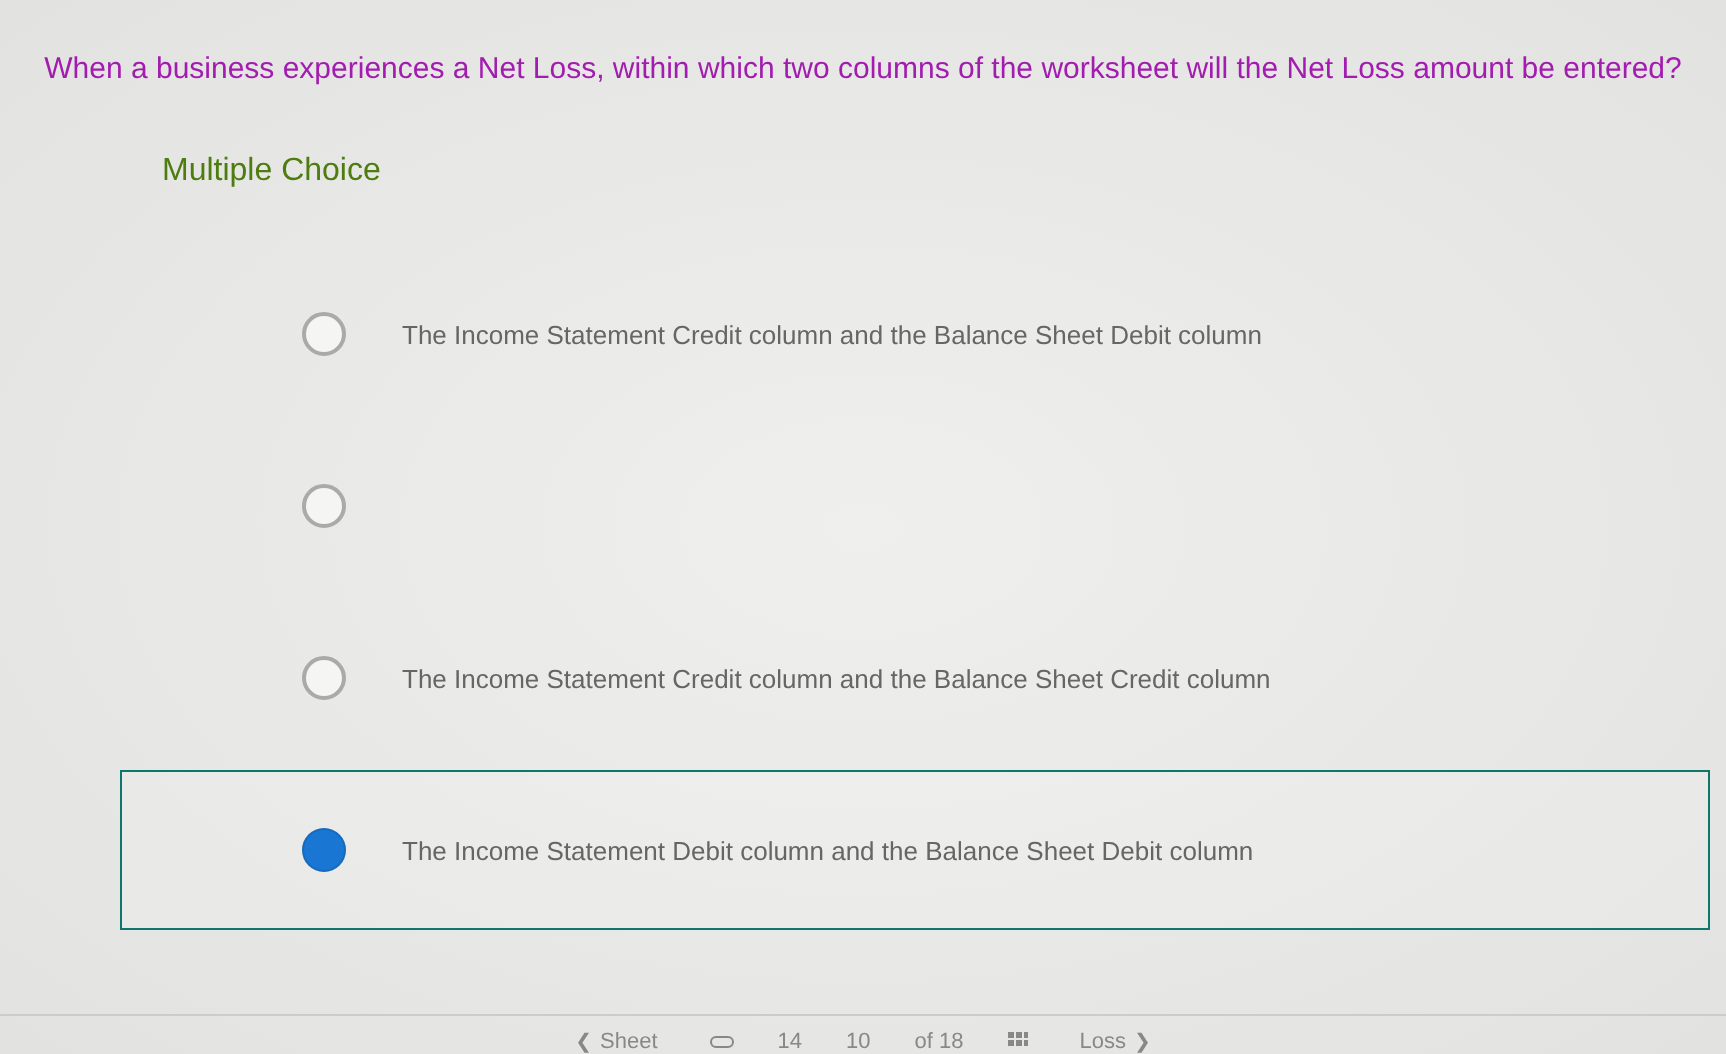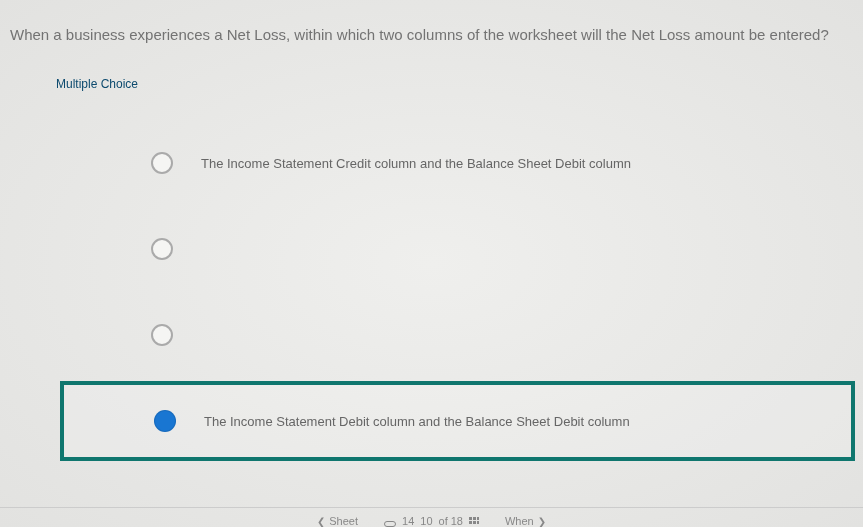--- a/index.html
+++ b/index.html
@@ -8,41 +8,42 @@
     font-family: Arial, Helvetica, sans-serif;
     background: #e8e8e6;
     background-image: radial-gradient(ellipse at center, #efefed 0%, #e2e2e0 100%);
     color: #333;
     overflow: hidden;
     position: relative;
   }
   .question-area { padding: 24px 10px 0 10px; }
   .question-text {
     font-size: 15px;
-    color: #737373;
+    color: #a21caf;
     line-height: 1.4;
+    text-align: center;
   }
   .mc-label {
-    font-size: 12px;
-    color: #0c4a6e;
-    padding: 32px 0 0 56px;
+    font-size: 16px;
+    color: #4d7c0f;
+    padding: 32px 0 0 81px;
   }
   .options {
     padding: 32px 0 0 0;
   }
   .option-row {
     display: flex;
     align-items: center;
     padding: 22px 0 22px 90px;
     min-height: 80px;
     border: 1px solid transparent;
     margin: 0 8px 6px 60px;
   }
   .option-row.selected {
-    border: 4px solid #0f766e;
+    border: 1px solid #0f766e;
     background: rgba(255,255,255,0.15);
   }
   .radio {
     width: 22px;
     height: 22px;
     border-radius: 50%;
     border: 2px solid #aaa;
     background: #f5f5f3;
     flex-shrink: 0;
     margin-right: 28px;
@@ -73,21 +74,21 @@
     padding-bottom: 0;
     overflow: hidden;
   }
   .footer .nav-btn {
     display: flex;
     align-items: center;
     gap: 4px;
     cursor: pointer;
   }
   .footer .chev { font-size: 10px; color: #888; }
-  .footer .counter { display: flex; gap: 6px; align-items: flex-end; }
+  .footer .counter { display: flex; gap: 22px; align-items: center; }
   .footer .grid-icon {
     width: 10px; height: 10px;
     display: inline-block;
     background:
       linear-gradient(#888,#888), linear-gradient(#888,#888), linear-gradient(#888,#888),
       linear-gradient(#888,#888), linear-gradient(#888,#888), linear-gradient(#888,#888);
     background-size: 3px 3px;
     background-position: 0 0, 4px 0, 8px 0, 0 4px, 4px 4px, 8px 4px;
     background-repeat: no-repeat;
   }
@@ -110,36 +111,37 @@
 <div class="options">
   <div class="option-row">
     <div class="radio"></div>
     <div class="option-text">The Income Statement Credit column and the Balance Sheet Debit column</div>
   </div>
   <div class="option-row">
     <div class="radio"></div>
   </div>
   <div class="option-row">
     <div class="radio"></div>
+    <div class="option-text">The Income Statement Credit column and the Balance Sheet Credit column</div>
   </div>
   <div class="option-row selected">
     <div class="radio filled"></div>
     <div class="option-text">The Income Statement Debit column and the Balance Sheet Debit column</div>
   </div>
 </div>
 
 <div class="footer">
   <div class="nav-btn">
     <span class="chev">❮</span>
     <span>Sheet</span>
   </div>
   <div class="counter">
     <span class="link-icon"></span>
     <span>14</span>
     <span>10</span>
     <span>of 18</span>
     <span class="grid-icon"></span>
   </div>
   <div class="nav-btn">
-    <span>When</span>
+    <span>Loss</span>
     <span class="chev">❯</span>
   </div>
 </div>
 
 </body></html>

